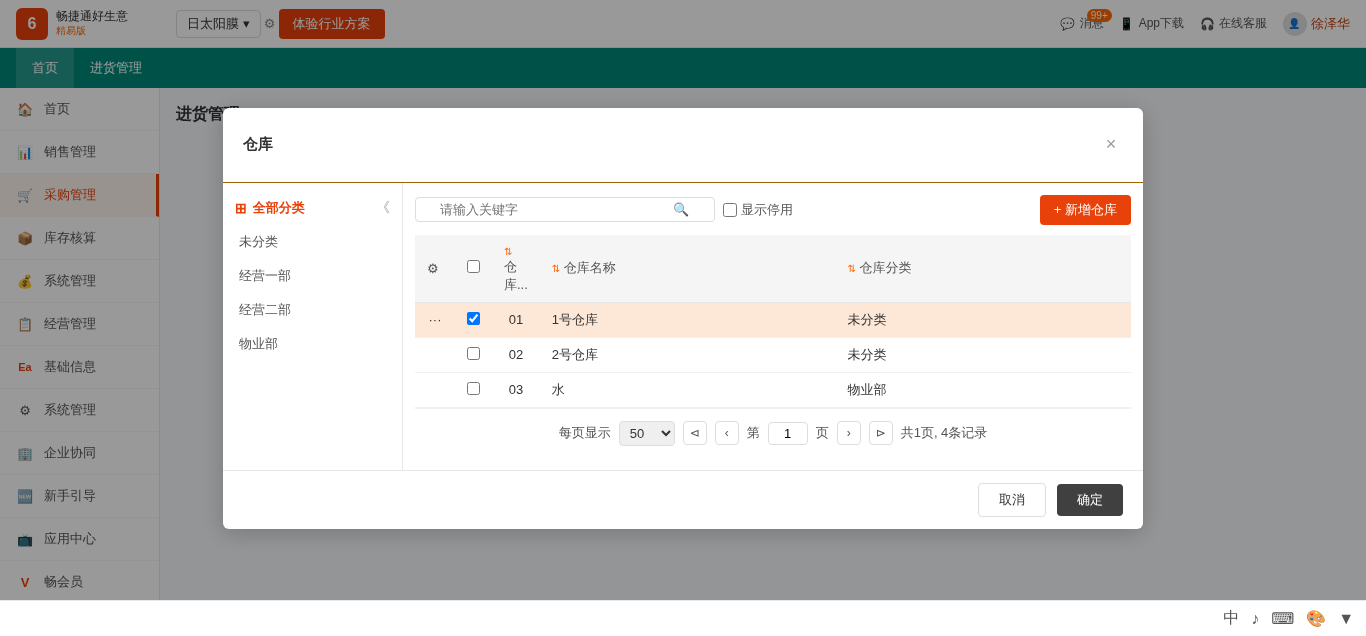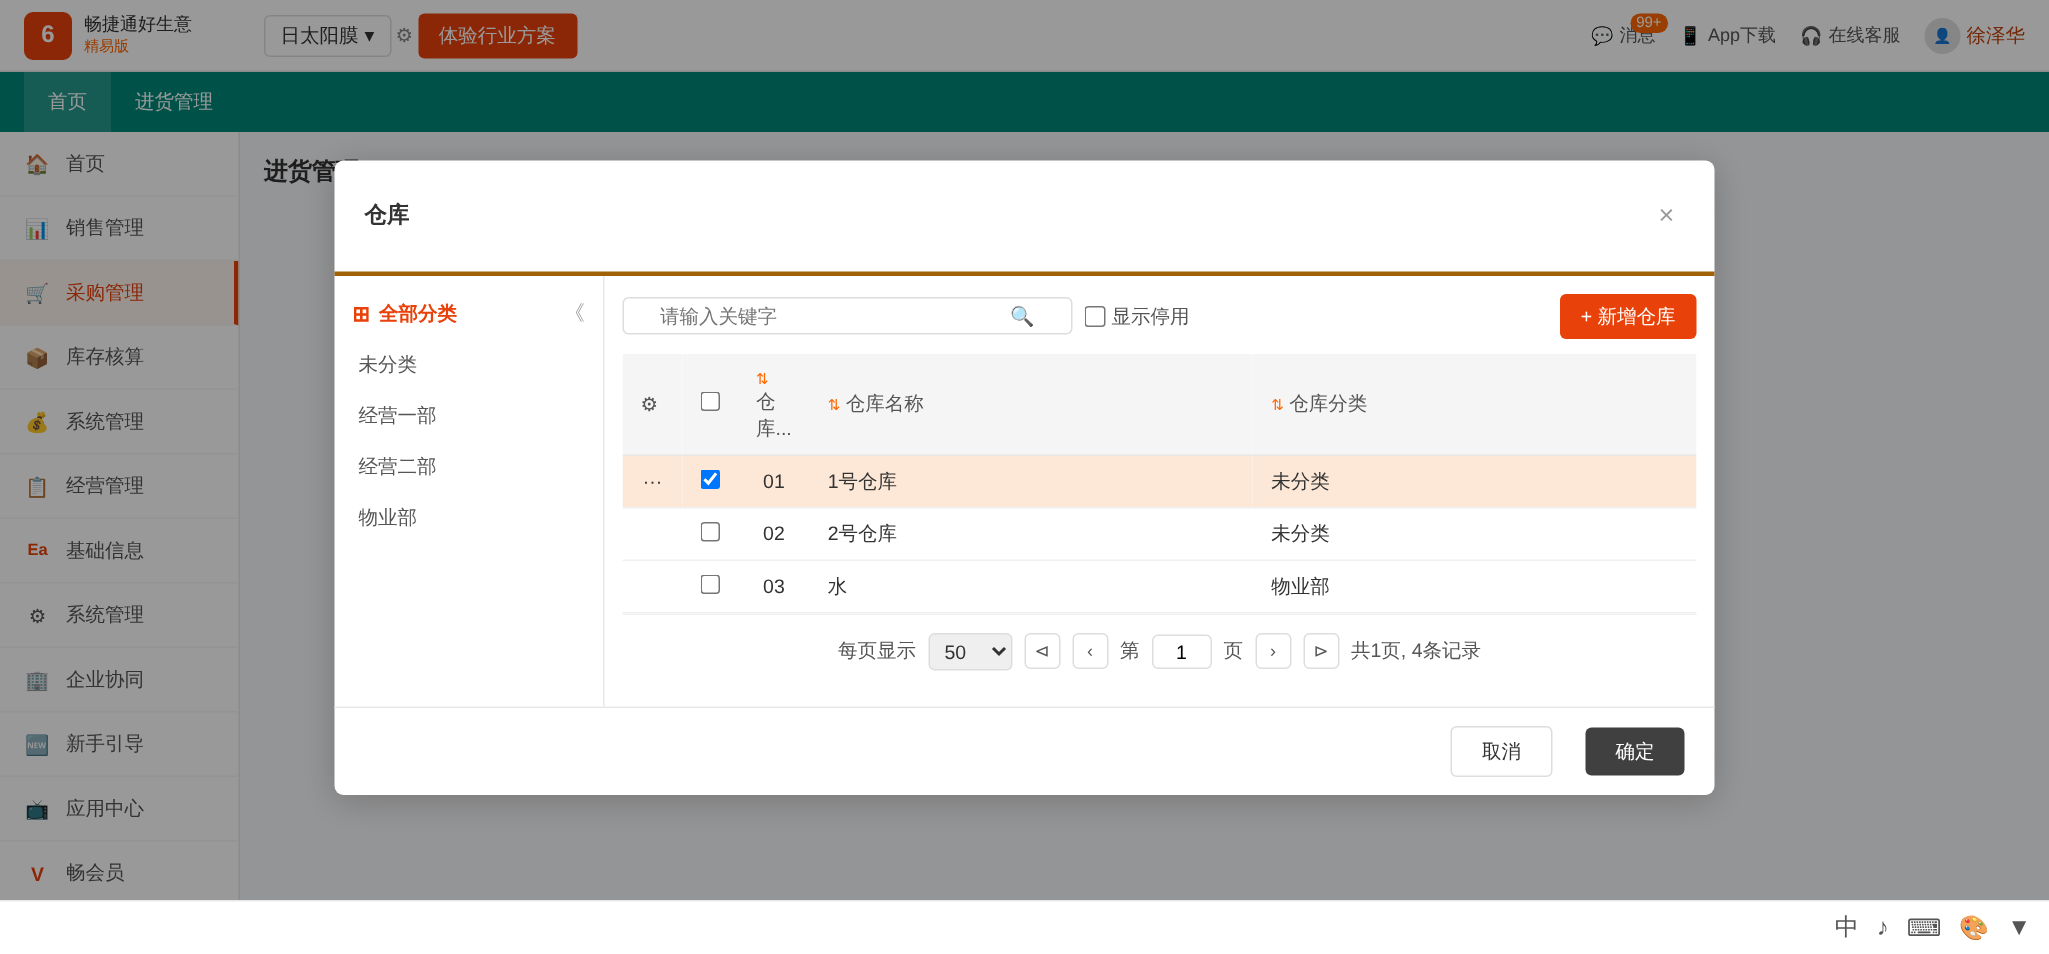--- a/index.html
+++ b/index.html
@@ -109,21 +109,21 @@
       border-radius: 6px;
       width: 920px;
       max-height: 580px;
       display: flex;
       flex-direction: column;
       box-shadow: 0 4px 24px rgba(0,0,0,0.2);
     }
     .dialog-header {
       display: flex; align-items: center; justify-content: space-between;
       padding: 25px 20px;
-      border-bottom: 3px solid #a16207;
+      border-bottom: 1px solid #a16207;
     }
     .dialog-title { font-size: 15px; font-weight: bold; color: #333; }
     .dialog-close {
       width: 24px; height: 24px; cursor: pointer;
       display: flex; align-items: center; justify-content: center;
       color: #999; font-size: 18px;
     }
     .dialog-body { display: flex; flex: 1; overflow: hidden; }
 
     
@@ -207,21 +207,21 @@
       font-size: 12px;
     }
     .page-input {
       width: 40px; border: 1px solid #ddd; border-radius: 4px;
       text-align: center; padding: 3px; font-size: 13px;
     }
 
     
     .dialog-footer {
       display: flex; align-items: center; justify-content: flex-end;
-      gap: 22px; padding: 12px 20px;
+      gap: 11px; padding: 12px 20px;
       border-top: 1px solid #e8e8e8;
     }
     .cancel-btn {
       padding: 7px 20px; border: 1px solid #ddd; border-radius: 4px;
       background: #fff; color: #333; cursor: pointer; font-size: 13px;
     }
     .confirm-btn {
       padding: 7px 20px; border: none; border-radius: 4px;
       background: #404040; color: #fff; cursor: pointer; font-size: 13px;
     }

